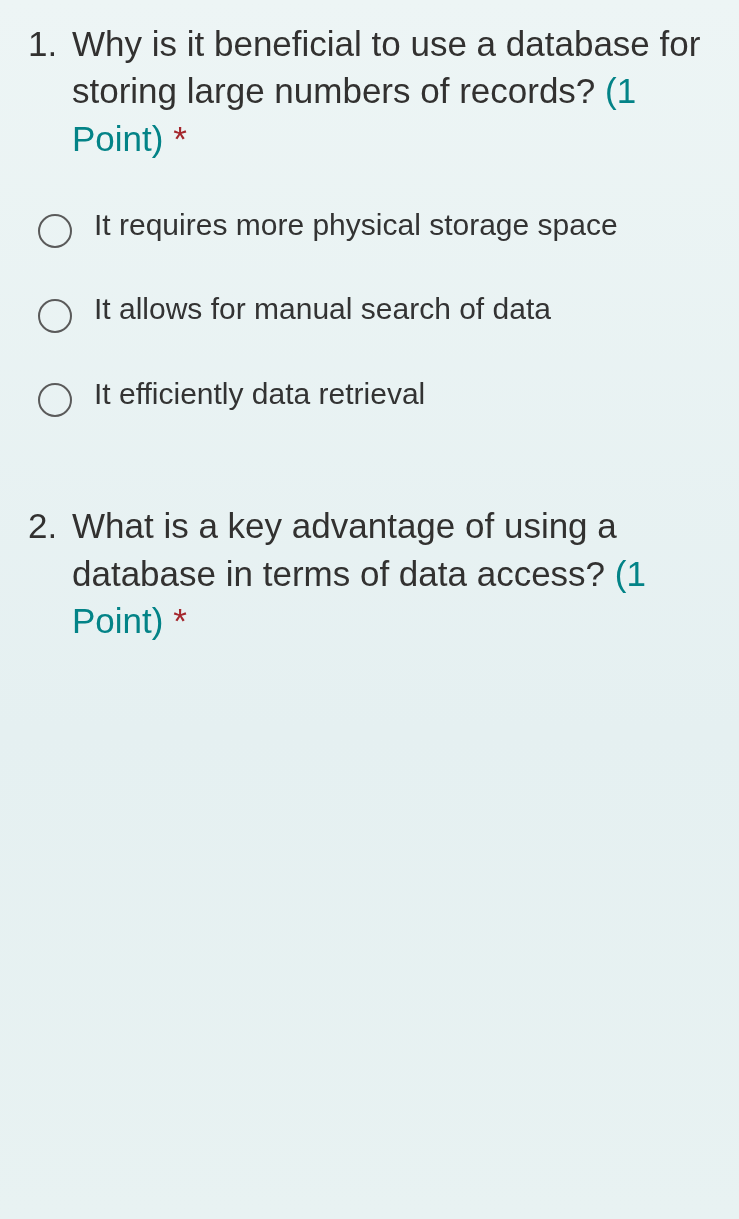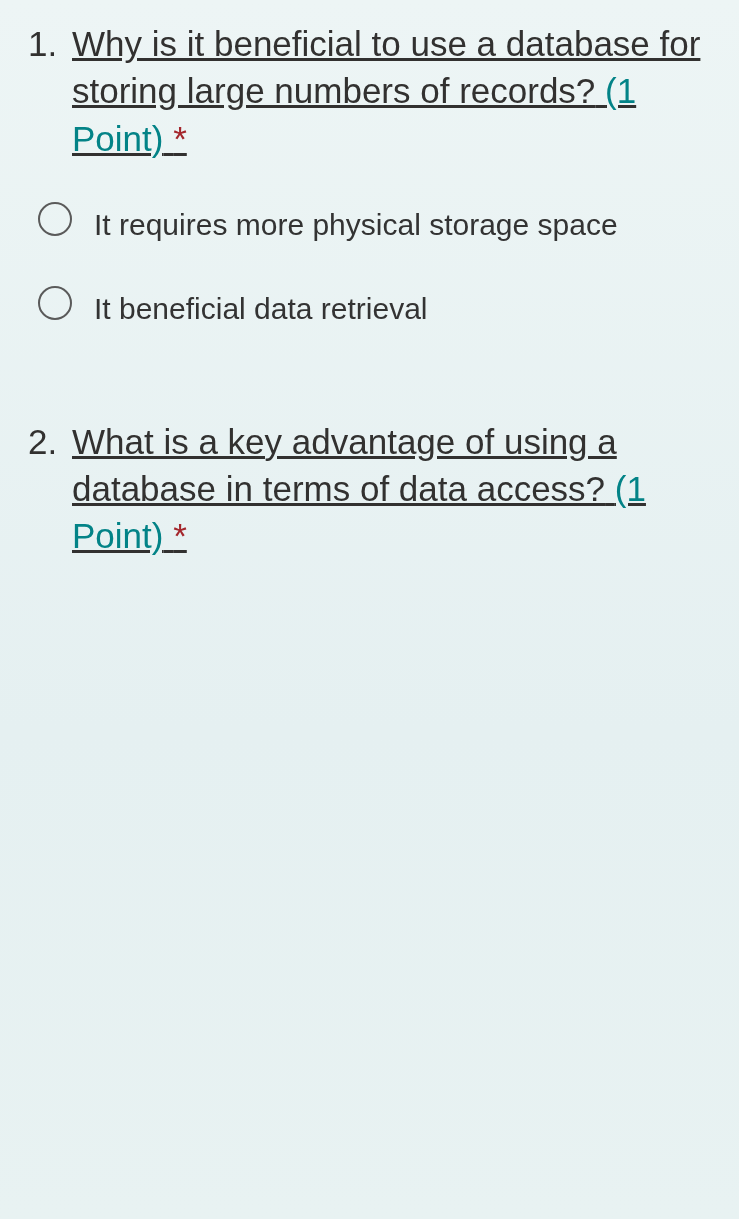--- a/index.html
+++ b/index.html
@@ -21,28 +21,27 @@
     font-size: 35px;
     color: #323130;
     min-width: 44px;
     line-height: 1.35;
   }
   .q-text {
     font-size: 35px;
     color: #323130;
     line-height: 1.35;
     flex: 1;
-    text-decoration: underline;
   }
   .q-points { color: #038387; }
   .q-required { color: #a4262c; }
   .options { padding-left: 10px; }
   .option {
     display: flex;
-    align-items: flex-start;
+    align-items: flex-end;
     margin-bottom: 38px;
     cursor: pointer;
   }
   .option:last-child { margin-bottom: 0; }
   .radio {
     width: 34px;
     height: 34px;
     border: 2px solid #5a5a5a;
     border-radius: 50%;
     flex-shrink: 0;
@@ -68,21 +67,25 @@
       <span class="q-required">*</span>
     </div>
   </div>
   <div class="options">
     <div class="option">
       <div class="radio"></div>
       <div class="option-label">It requires more physical storage space</div>
     </div>
     <div class="option">
       <div class="radio"></div>
-      <div class="option-label">It beneficial data retrieval</div>
+      <div class="option-label">It allows for manual search of data</div>
+    </div>
+    <div class="option">
+      <div class="radio"></div>
+      <div class="option-label">It efficiently data retrieval</div>
     </div>
   </div>
 </div>
 
 <div class="question-block">
   <div class="question-header">
     <div class="q-number">2.</div>
     <div class="q-text">
       <span>What is a key advantage of using a database in terms of data access?</span>
       <span class="q-points">(1 Point)</span>

